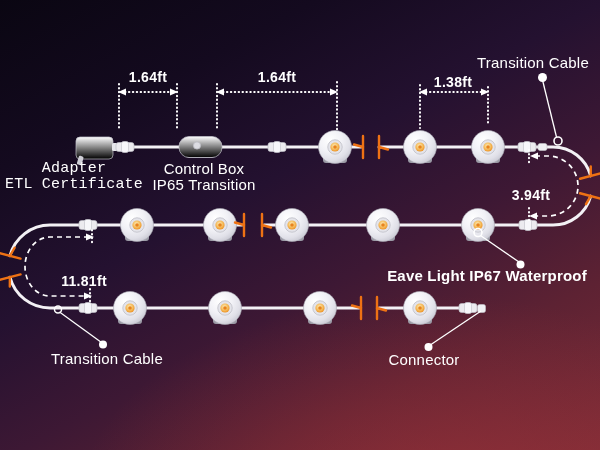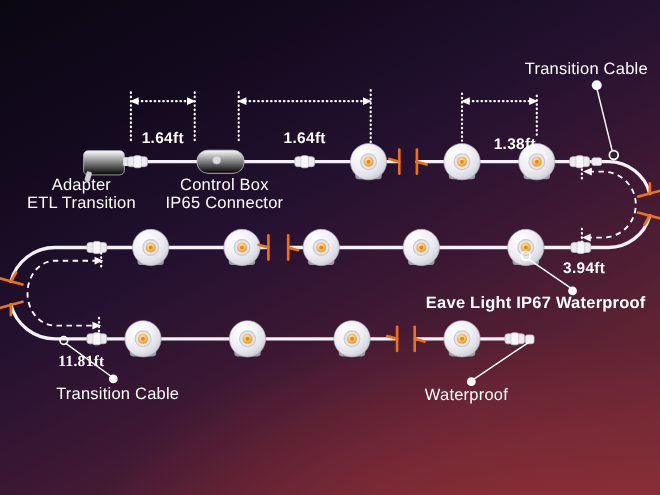--- a/index.html
+++ b/index.html
@@ -9,21 +9,21 @@
     background:
       radial-gradient(95% 75% at 72% 112%, rgba(168,52,56,0.55), rgba(0,0,0,0) 62%),
       linear-gradient(152deg, #0a0612 0%, #140a1f 22%, #241130 42%, #3d1834 60%, #5d2233 78%, #7c2c37 100%);
   }
   .stage svg { position:absolute; left:0; top:0; }
   .lbl {
     position:absolute; color:#ffffff; font-size:15px; line-height:15.5px;
     text-align:center; transform:translateX(-50%); white-space:nowrap;
     letter-spacing:0.2px;
   }
-  .meas { font-size:14px; font-weight:700; letter-spacing:0.3px;margin-top:48px; }
+  .meas { font-size:14px; font-weight:700; letter-spacing:0.3px; }
   .cable { stroke:#f3f1f5; stroke-width:3; fill:none; stroke-linecap:round; }
   .dotl  { stroke:#ffffff; stroke-width:2; fill:none; stroke-linecap:round; stroke-dasharray:0.5 3.4; }
   .dashl { stroke:#ffffff; stroke-width:1.7; fill:none; stroke-dasharray:5 4; }
   .arr   { fill:#ffffff; }
   .call  { stroke:#ffffff; stroke-width:1.3; }
   .brk line { stroke:#ee7214; stroke-width:2.4; stroke-linecap:round; }
 </style>
 </head>
 <body>
 
@@ -192,39 +192,39 @@
     <g>
       <line class="call" x1="481" y1="311" x2="429.5" y2="345.5"></line>
       <circle cx="428.5" cy="347" r="4" fill="#ffffff"></circle>
     </g>
   </svg>
 
   <div class="lbl meas" style="left:148px; top:70px;">1.64ft</div>
 
   <div class="lbl meas" style="left:277px; top:70px;">1.64ft</div>
 
-  <div class="lbl meas" style="left:468px; top:75px;">1.38ft</div>
+  <div class="lbl meas" style="left:453px; top:75px;">1.38ft</div>
 
   <div class="lbl" style="left:533px; top:55px;">Transition Cable</div>
 
-  <div class="lbl" style="left:74px; top:161px;">
+  <div class="lbl" style="left:74px; top:161px;font-family:Liberation Mono, monospace;">
     <div>Adapter</div>
-    <div>ETL Transition</div>
+    <div>ETL Certificate</div>
   </div>
 
   <div class="lbl" style="left:204px; top:161px;">
     <div>Control Box</div>
-    <div>IP65 Connector</div>
+    <div>IP65 Transition</div>
   </div>
 
   <div class="lbl meas" style="left:531px; top:188px;">3.94ft</div>
 
   <div class="lbl" style="left:487px; top:268px;font-weight:bold;">Eave Light IP67 Waterproof</div>
 
-  <div class="lbl meas" style="left:74px; top:274px;font-family:Liberation Serif, serif;">11.81ft</div>
+  <div class="lbl meas" style="left:84px; top:274px;">11.81ft</div>
 
   <div class="lbl" style="left:107px; top:351px;">Transition Cable</div>
 
   <div class="lbl" style="left:424px; top:352px;">
-    <div>Waterproof</div>
+    <div>Connector</div>
   </div>
 
 </div>
 
 </body></html>

